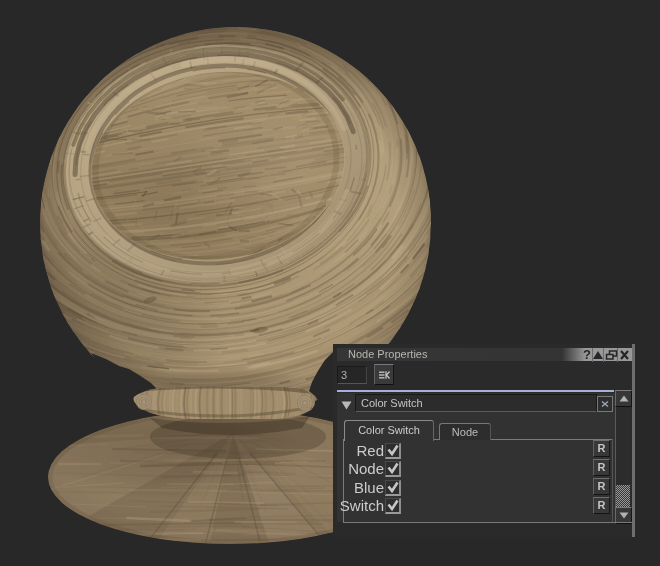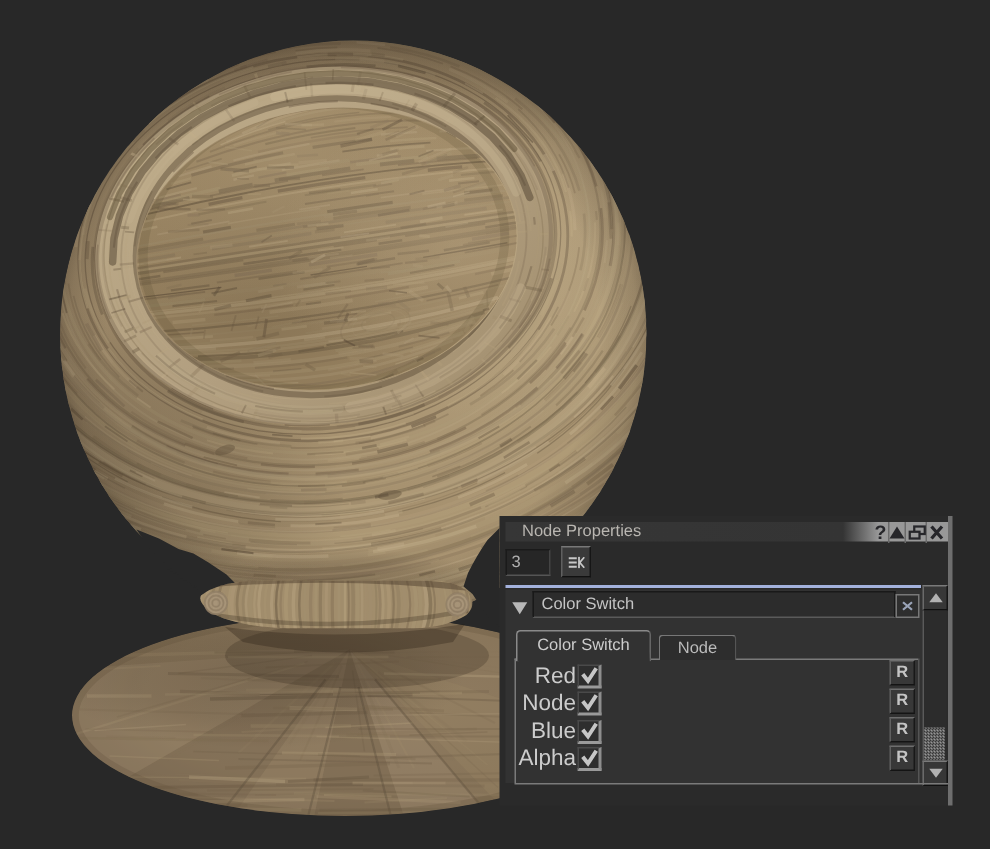--- a/index.html
+++ b/index.html
@@ -1257,21 +1257,21 @@
   <div class="gtop"></div>
   <div class="gleft"></div>
   <div class="gright"></div>
   <div class="gbottom"></div>
   <div class="tab2">Node</div>
   <div class="tab1">Color Switch</div>
 
   <div class="lbl" style="top:100px;">Red</div>
   <div class="lbl" style="top:118px;">Node</div>
   <div class="lbl" style="top:136.5px;">Blue</div>
-  <div class="lbl" style="top:155px;">Alpha</div>
+  <div class="lbl" style="top:155px;">Switch</div>
   <div class="cb" style="top:99px;">
         <svg width="13" height="13" viewBox="0 0 13 13">
           <path d="M2.5,5.5 L6,10 L11.5,1.5" fill="none" stroke="#c6c6c6" stroke-width="2.6"></path>
         </svg>
       </div>
   <div class="cb" style="top:117px;">
         <svg width="13" height="13" viewBox="0 0 13 13">
           <path d="M2.5,5.5 L6,10 L11.5,1.5" fill="none" stroke="#c6c6c6" stroke-width="2.6"></path>
         </svg>
       </div>

